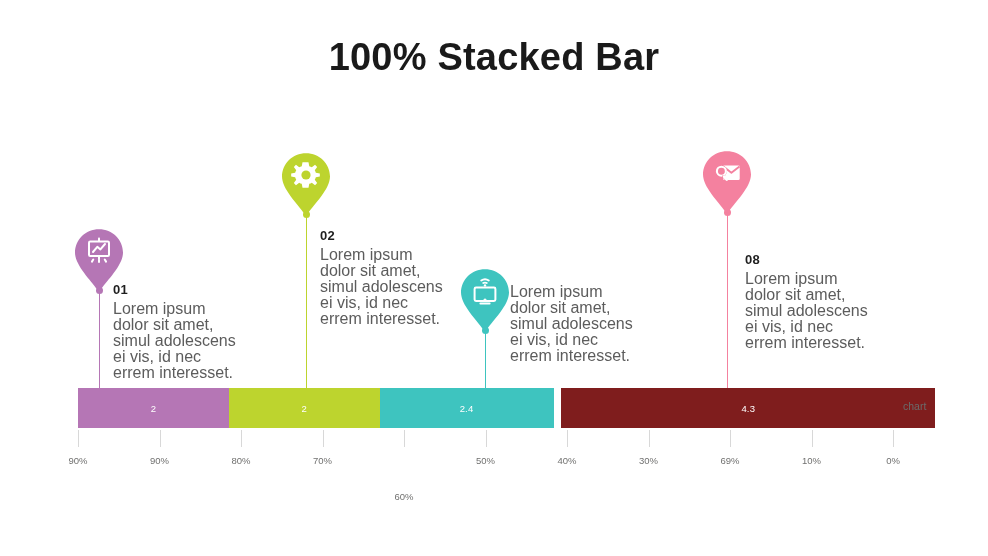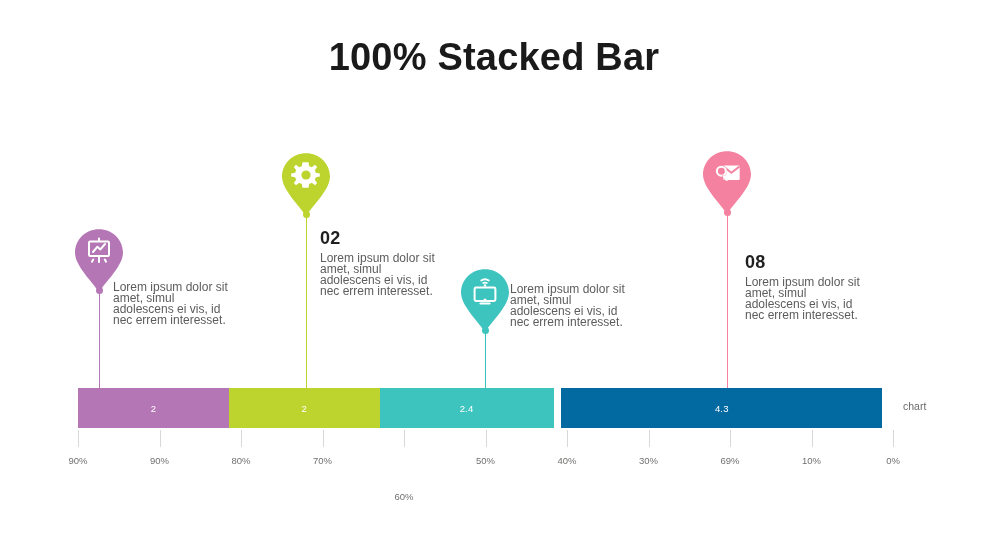--- a/index.html
+++ b/index.html
@@ -100,50 +100,50 @@
     height: 52px;
     transform: translateX(-26px);
   }
   .pin svg { display: block; width: 52px; height: 64px; }
 
   .callout {
     position: absolute;
     width: 124px;
   }
   .callout-number {
-    font-size: 18px;
+    font-size: 13px;
     font-weight: bold;
     color: #1f1f1f;
     margin-bottom: 4px;
     letter-spacing: 0.3px;
   }
   .callout-body {
-    font-size: 12px;
-    line-height: 11px;
+    font-size: 16px;
+    line-height: 16px;
     color: #5c5c5c;
   }
 </style>
 </head>
 <body>
 
 <div id="slide">
 
   <div id="chart-title">100% Stacked Bar</div>
 
   <div id="plot">
       <div class="bar-segment" style="left: 0px; width: 150.775px; background: rgb(181, 118, 181);">
         <span class="bar-value">2</span>
       </div>
       <div class="bar-segment" style="left: 150.775px; width: 150.775px; background: rgb(189, 212, 46);">
         <span class="bar-value">2</span>
       </div>
       <div class="bar-segment" style="left: 301.55px; width: 174px; background: rgb(62, 196, 191);">
         <span class="bar-value">2.4</span>
       </div>
-      <div class="bar-segment" style="left: 483.295px; width: 321px; background: #0369a1; justify-content: center;">
+      <div class="bar-segment" style="left: 483.295px; width: 374px; background: #7f1d1d; justify-content: center;">
         <span class="bar-value">4.3</span>
       </div>
     </div>
 
   <div id="series-label">chart</div>
 
   <div id="axis-layer">
       <div class="tick-mark" style="left: 78px;"></div>
       <div class="tick-label" style="left: 78px;">90%</div>
       <div class="tick-mark" style="left: 159.5px;"></div>
@@ -178,20 +178,21 @@
             <path d="M20 24 l4.3-5.2 3.1 2.6 4.6-5.4" fill="none" stroke="#fff" stroke-width="2" stroke-linecap="round" stroke-linejoin="round"></path>
             <rect x="25" y="9.5" width="2" height="4" rx="0.8"></rect>
             <rect x="25" y="28" width="2" height="3.2" rx="0.8"></rect>
             <rect x="18.6" y="30.4" width="2" height="4.4" rx="1" transform="rotate(32 19.6 32.6)"></rect>
             <rect x="31.4" y="30.4" width="2" height="4.4" rx="1" transform="rotate(-32 32.4 32.6)"></rect>
             <rect x="25" y="30.6" width="2" height="4.4" rx="1"></rect>
           </g>
         </svg>
       </div>
       <div class="callout" style="left: 113px; top: 282px;">
+        <div class="callout-number">01</div>
         <div class="callout-body">Lorem ipsum dolor sit amet, simul adolescens ei vis, id nec errem interesset.</div>
       </div>
       <div class="connector" style="left: 306px; top: 214px; height: 174px; background: rgb(189, 212, 46);"></div>
       <div class="connector-dot" style="left: 306px; top: 211px; background: rgb(189, 212, 46);"></div>
       <div class="pin" style="left: 306px; top: 152px;">
         <svg viewBox="0 0 52 64" xmlns="http://www.w3.org/2000/svg">
           <path d="M26 1.2 C12.6 1.2 2.0 11.7 2.0 24.6 C2.0 37.0 17.4 52.0 24.1 61.4 a2.3 2.3 0 0 0 3.8 0 C34.6 52.0 50 37.0 50 24.6 C50 11.7 39.4 1.2 26 1.2 z" fill="#bdd42e"></path>
           <g fill="#fff">
             <path d="M26 10.2 l3.0 0 0.75 4.0 a8.4 8.4 0 0 1 2.55 1.06 l3.25-2.4 2.12 2.12 -2.4 3.25 a8.4 8.4 0 0 1 1.06 2.55 l4.0 0.75 0 3.0 -4.0 0.75 a8.4 8.4 0 0 1 -1.06 2.55 l2.4 3.25 -2.12 2.12 -3.25-2.4 a8.4 8.4 0 0 1 -2.55 1.06 l-0.75 4.0 -3.0 0 -3.0 0 -0.75-4.0 a8.4 8.4 0 0 1 -2.55-1.06 l-3.25 2.4 -2.12-2.12 2.4-3.25 a8.4 8.4 0 0 1 -1.06-2.55 l-4.0-0.75 0-3.0 4.0-0.75 a8.4 8.4 0 0 1 1.06-2.55 l-2.4-3.25 2.12-2.12 3.25 2.4 a8.4 8.4 0 0 1 2.55-1.06 l0.75-4.0 z" transform="translate(-0.5,0)"></path>
             <circle cx="26" cy="23" r="4.6" fill="#bdd42e"></circle>

